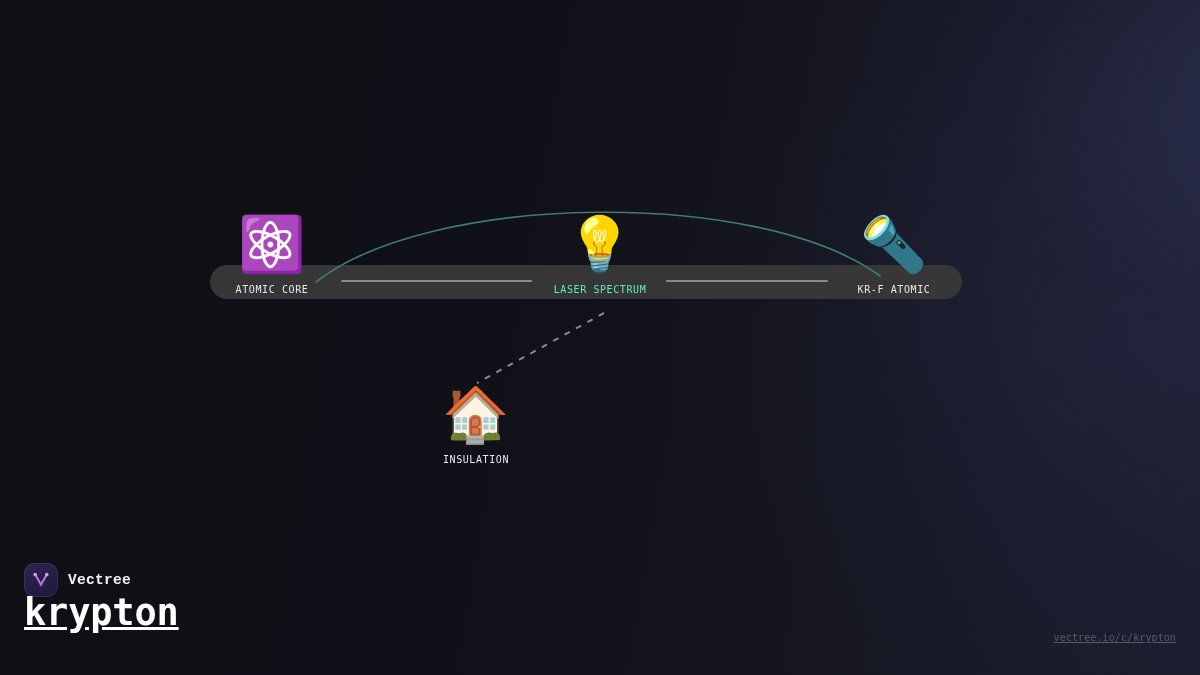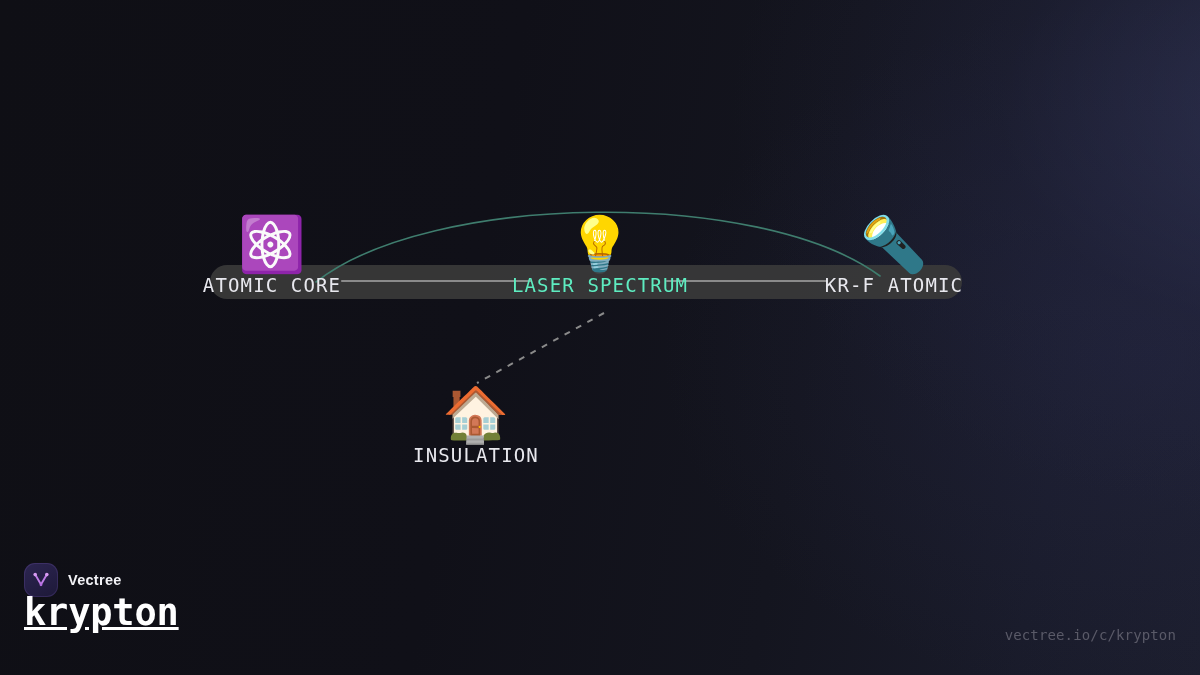--- a/index.html
+++ b/index.html
@@ -44,23 +44,23 @@
   .node-icon {
     font-size: 54px;
     line-height: 58px;
     height: 58px;
     display: block;
     text-align: center;
     user-select: none;
   }
   .node-label {
     display: block;
-    margin-top: 0;
+    margin-top: 10px;
     font-family: "DejaVu Sans Mono", "Liberation Mono", monospace;
-    font-size: 19px;
+    font-size: 10px;
     letter-spacing: 0.06em;
     color: #e8e8ee;
     white-space: nowrap;
   }
   .node-label.accent { color: #5eecc0; }
 
   
   #footer {
     position: absolute;
     left: 0; right: 0; bottom: 0;
@@ -78,21 +78,21 @@
     width: 34px;
     height: 34px;
     border-radius: 11px;
     background: linear-gradient(150deg, #2c2550 0%, #251f45 50%, #1d1938 100%);
     display: flex;
     align-items: center;
     justify-content: center;
     box-shadow: 0 0 0 1px rgba(150,110,220,0.18) inset;
   }
   #brand-name {
-    font-family: Liberation Sans, sans-serif;
+    font-family: Liberation Mono, monospace;
     font-size: 14.5px;
     font-weight: bold;
     color: #f2f2f6;
     letter-spacing: 0.02em;
   }
   #page-title {
     position: absolute;
     left: 24px;
     top: 36px;
     font-family: "DejaVu Sans Mono", "Liberation Mono", monospace;
@@ -101,23 +101,24 @@
     color: #ffffff;
     letter-spacing: -0.005em;
     line-height: 44px;
     text-decoration: underline;
   }
   #footer-url {
     position: absolute;
     right: 24px;
     bottom: 32px;
     font-family: "DejaVu Sans Mono", "Liberation Mono", monospace;
-    font-size: 14px;
+    font-size: 10px;
     color: #5a5a68;
     letter-spacing: 0.01em;
+    text-decoration: underline;
   }
 </style>
 </head>
 <body>
 
 <div id="stage">
 
   <div id="graph">
 
     <svg id="graph-svg" viewBox="0 0 1200 675" xmlns="http://www.w3.org/2000/svg">

